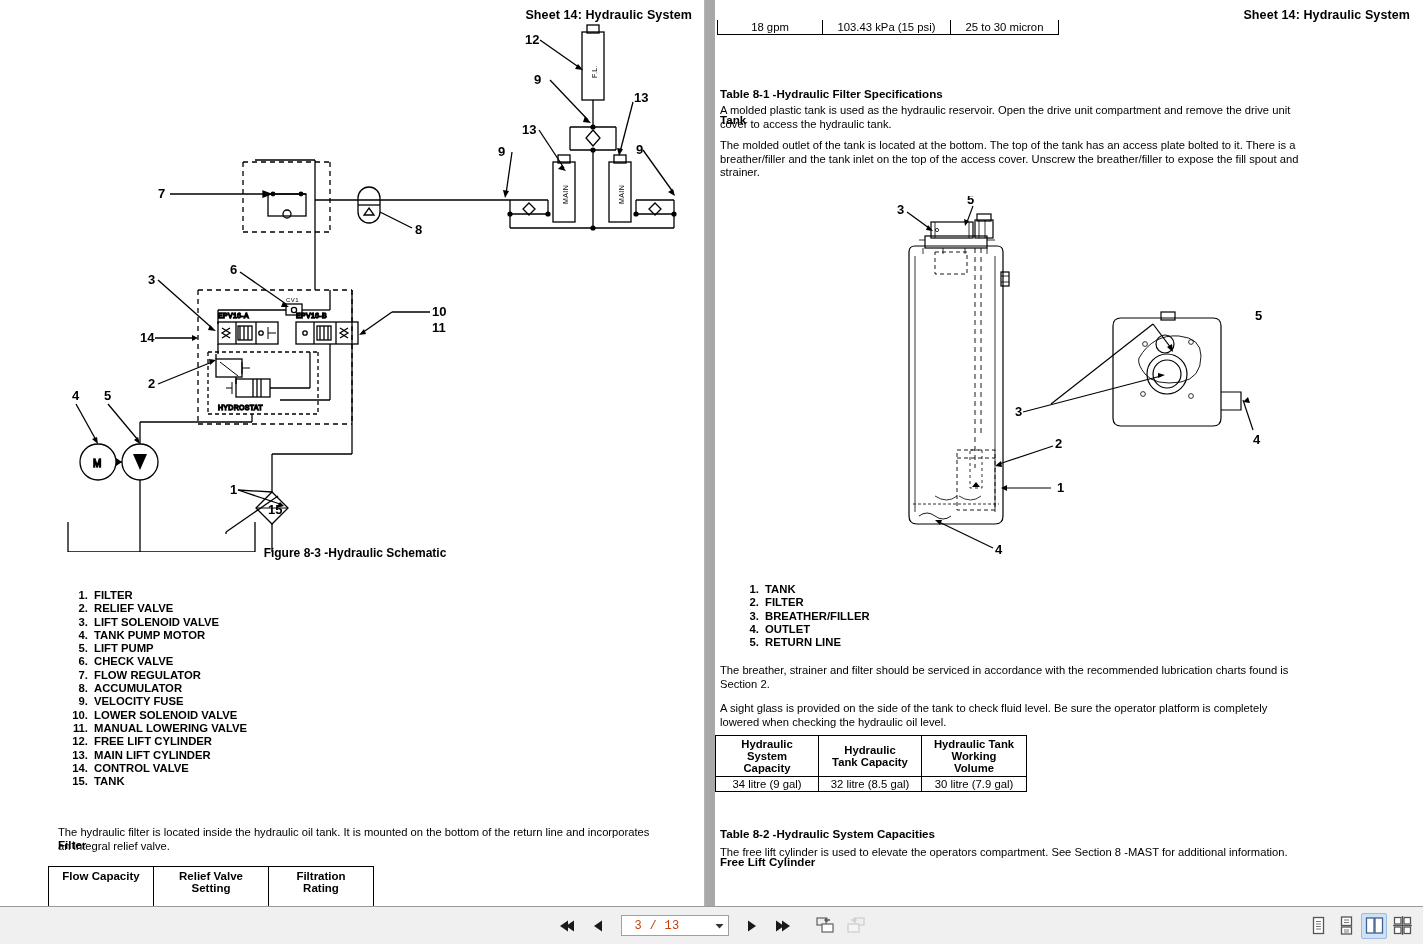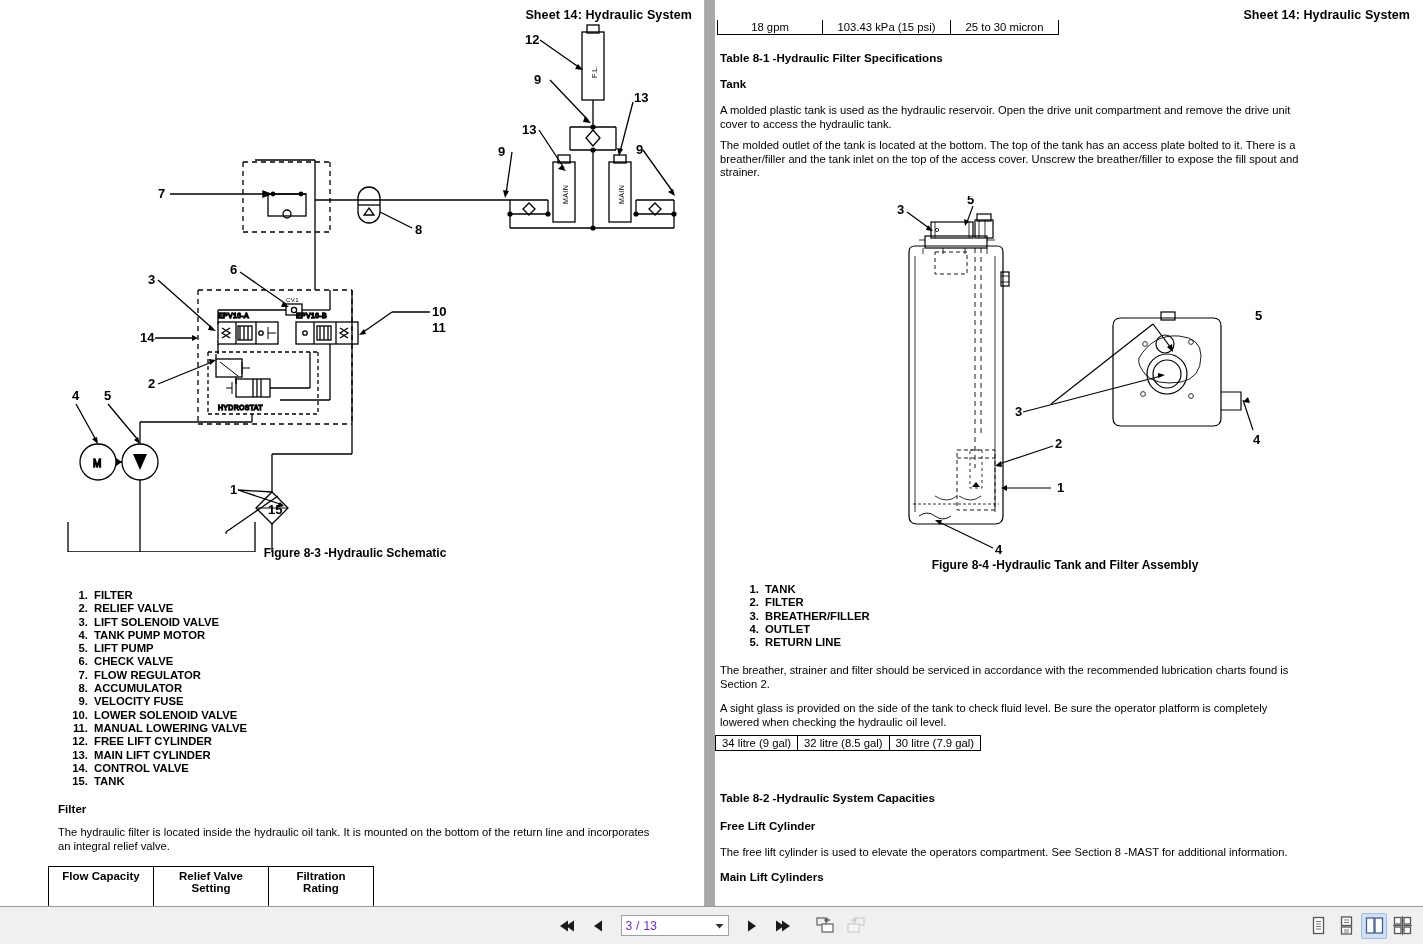--- a/index.html
+++ b/index.html
@@ -46,20 +46,21 @@
     font-size: 11.2px;
     line-height: 13.6px;
     color: #000;
     text-align: left;
   }
   .bold-line {
     position: absolute;
     font-size: 11.6px;
     font-weight: bold;
     color: #000;
+    margin-top: 36px;
   }
   .caption {
     position: absolute;
     font-size: 12px;
     font-weight: bold;
     color: #000;
     text-align: center;
   }
 
   
@@ -153,23 +154,24 @@
     display: flex; align-items: center;
     width: 108px; height: 21px;
     border: 1px solid #a0a0a0;
     background: #ffffff;
     margin: 0 6px;
     position: relative;
   }
   .page-box .pnum {
     flex: 1;
     font-size: 12px;
-    color: #6d28d9;
-    padding-left: 4px;
+    color: #c2410c;
+    padding-left: 13px;
     letter-spacing: .3px;
+    font-family: Liberation Mono, monospace;
   }
   .page-box .caret {
     width: 16px; height: 100%;
     display: flex; align-items: center; justify-content: center;
   }
   .sep { width: 10px; }
 </style>
 </head>
 <body>
 
@@ -600,21 +602,20 @@
             <text x="22" y="18">3</text>
             <text x="380" y="124">5</text>
             <text x="140" y="220">3</text>
             <text x="378" y="248">4</text>
             <text x="180" y="252">2</text>
             <text x="182" y="296">1</text>
             <text x="120" y="358">4</text>
           </g>
         </svg>
 
-        <div class="caption" style="left:90px; top:558px; width:520px;">Figure 8-4 -Hydraulic Tank and Filter Assembly</div>
 
         <div class="legend" style="left:26px; top:583px;">
           <div class="row">
               <span class="num">1.</span>
               <span class="lbl">TANK</span>
             </div>
           <div class="row">
               <span class="num">2.</span>
               <span class="lbl">FILTER</span>
             </div>
@@ -631,20 +632,30 @@
               <span class="lbl">RETURN LINE</span>
             </div>
         </div>
 
         <div class="para" style="left:5px; top:664px; width:600px;">The breather, strainer and filter should be serviced in accordance with the recommended lubrication charts found is Section 2.</div>
 
         <div class="para" style="left:5px; top:702px; width:580px;">A sight glass is provided on the side of the tank to check fluid level. Be sure the operator platform is completely lowered when checking the hydraulic oil level.</div>
 
         <table class="doc-table" style="left:0px; top:735px;">
           <tbody>
+              <tr>
+            <td style="width:103px; white-space:pre-line;">Hydraulic
+System
+Capacity</td>
+            <td style="width:103px; white-space:pre-line;">Hydraulic
+Tank Capacity</td>
+            <td style="width:105px; white-space:pre-line;">Hydraulic Tank
+Working
+Volume</td>
+          </tr>
           <tr>
             <td class="val">34 litre (9 gal)</td>
             <td class="val">32 litre (8.5 gal)</td>
             <td class="val">30 litre (7.9 gal)</td>
           </tr>
         </tbody>
           </table>
 
         <div class="bold-line" style="left:5px; top:791px;">Table 8-2 -Hydraulic System Capacities</div>
 

